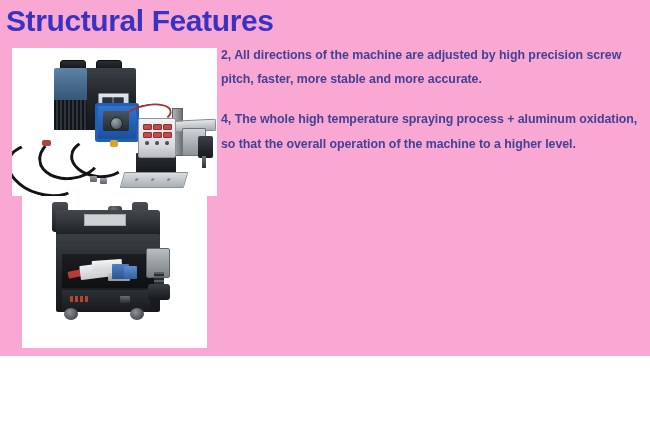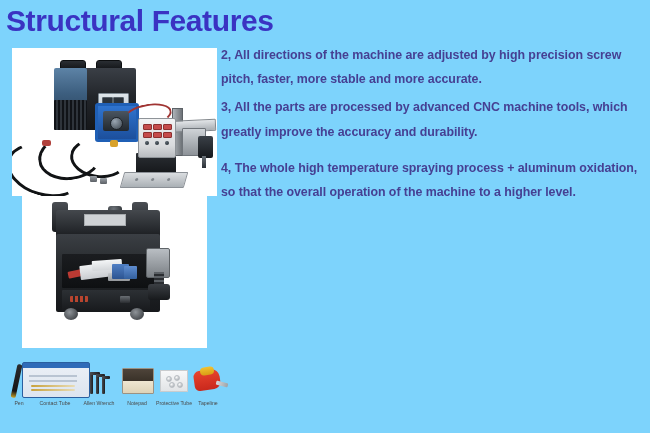--- a/index.html
+++ b/index.html
@@ -7,22 +7,22 @@
     margin: 0;
     padding: 0;
     background: #ffffff;
   }
   body {
     font-family: "Liberation Sans", sans-serif;
   }
   #page {
     position: relative;
     width: 650px;
-    height: 433px;
-    background: #7dd3fc;
+    height: 356px;
+    background: #f9a8d4;
     overflow: hidden;
   }
 
   
   #page-title {
     position: absolute;
     left: 6px;
     top: 4px;
     font-size: 30px;
     font-weight: bold;
@@ -40,21 +40,21 @@
     width: 424px;
   }
   .feature-para {
     font-size: 12.4px;
     font-weight: bold;
     color: #464093;
     line-height: 24.2px;
     margin: 0 0 12px 0;
     letter-spacing: -0.05px;
   }
-  .feature-para.p2 { margin-bottom: 4px; }
+  .feature-para.p2 { margin-bottom: 16px; }
   .feature-para.p5 { margin-bottom: 0; }
 
   
   .photo {
     position: absolute;
     overflow: hidden;
     background: #ffffff;
   }
   #photo-welding-machine {
     left: 12px;
@@ -551,17 +551,16 @@
         <div class="art-tape-top"></div>
         <div class="art-tape-blade"></div>
       </div>
       <div class="acc-label">Tapeline</div>
     </div>
 
   </div>
 
   <div id="features-column">
     <p class="feature-para p2">2, All directions of the machine are adjusted by high precision screw pitch, faster, more stable and more accurate.</p>
-    <p class="feature-para p3">3, All the parts are processed by advanced CNC machine tools, which greatly improve the accuracy and durability.</p>
     <p class="feature-para p4">4, The whole high temperature spraying process + aluminum oxidation, so that the overall operation of the machine to a higher level.</p>
   </div>
 
 </div>
 
 </body></html>

